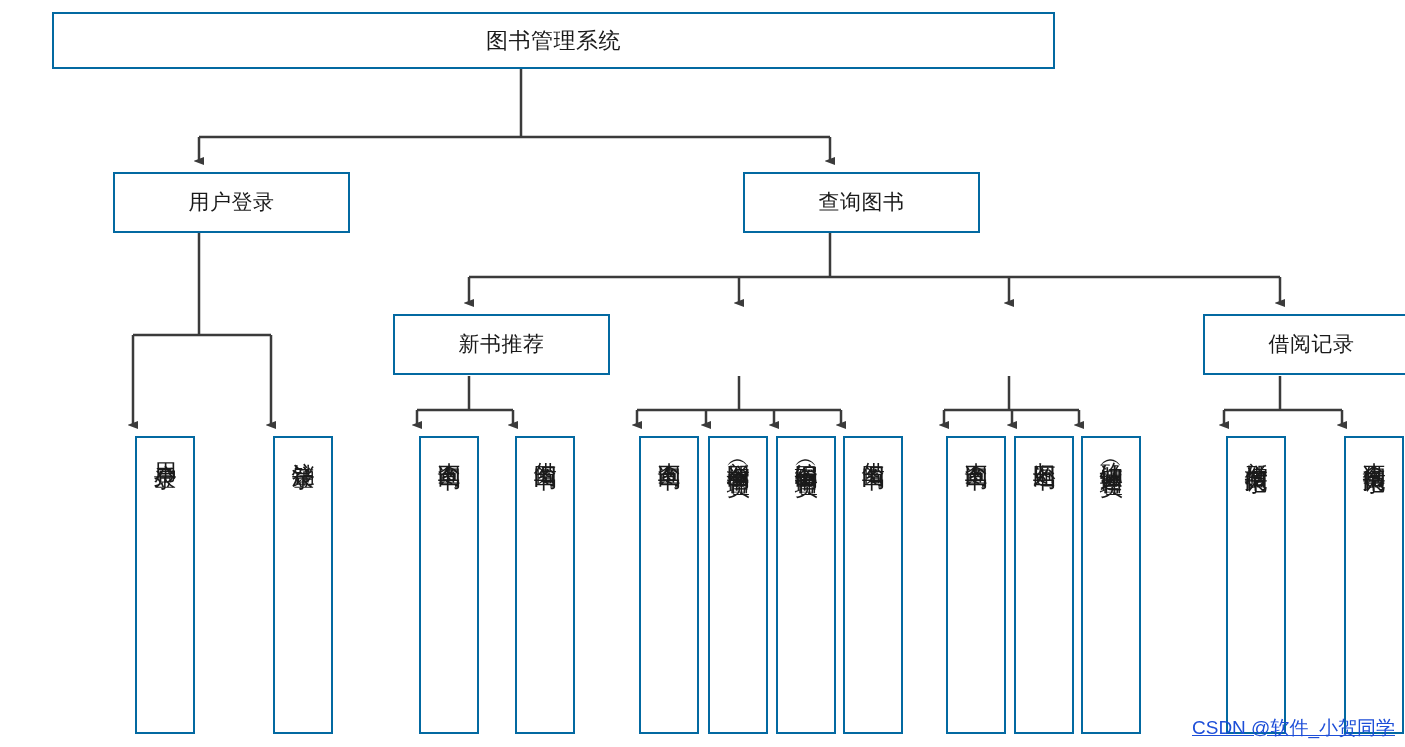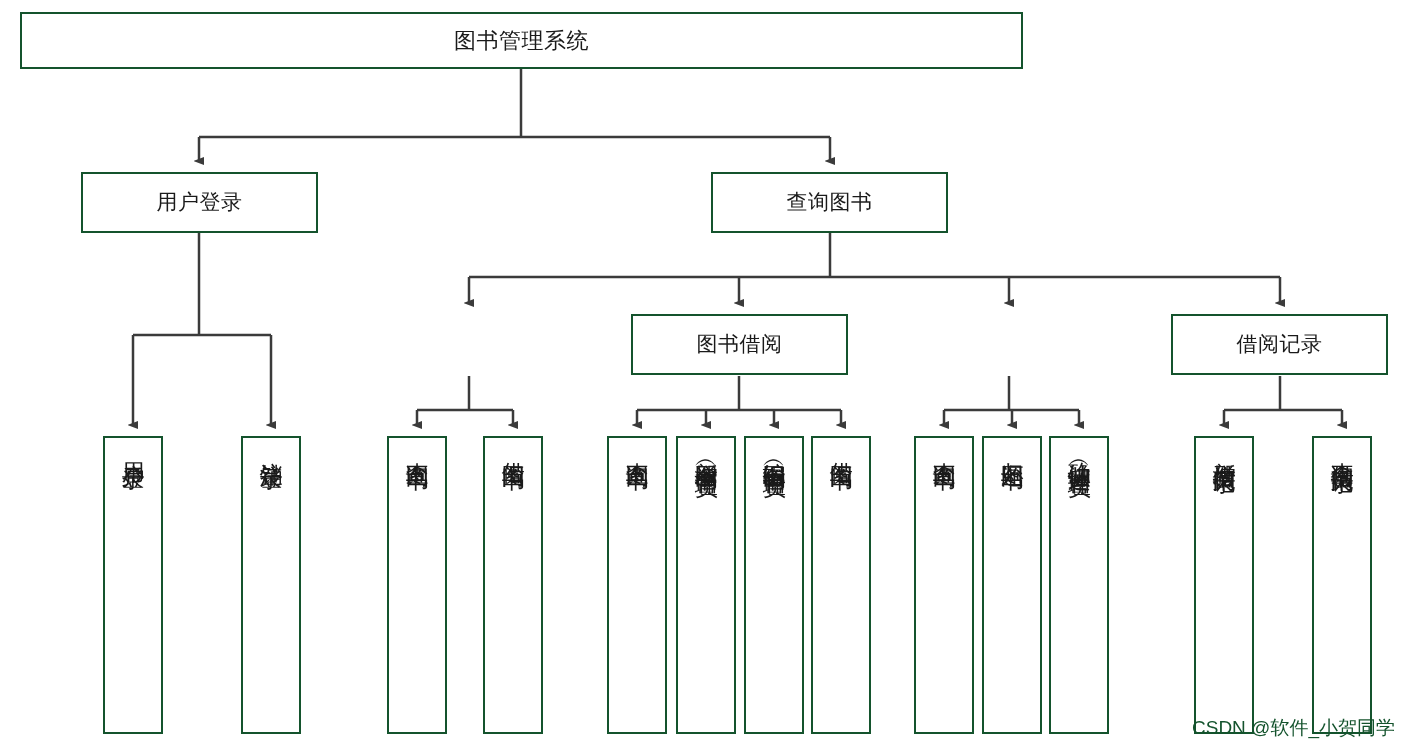--- a/index.html
+++ b/index.html
@@ -22,26 +22,27 @@
     left: 0;
     top: 0;
     width: 1405px;
     height: 747px;
     pointer-events: none;
   }
   .node {
     position: absolute;
     box-sizing: border-box;
     background: #ffffff;
-    border: 2px solid #14532d;
+    border: 2px solid #0369a1;
     display: flex;
     align-items: center;
     justify-content: center;
     color: #1a1a1a;
     z-index: 2;
+    margin-left: 32px;
   }
   .node .lbl {
     display: block;
     text-align: center;
     line-height: 1.18;
     letter-spacing: 0.5px;
   }
   
   .node.horiz .lbl {
     font-size: 21px;
@@ -59,25 +60,26 @@
   .node.vert .lbl {
     writing-mode: vertical-rl;
     text-orientation: upright;
     font-size: 23px;
     line-height: 1.02;
     letter-spacing: 2px;
     white-space: nowrap;
   }
   .watermark {
     position: absolute;
-    color: #14532d;
+    color: #1d4ed8;
     font-size: 19px;
     white-space: nowrap;
     z-index: 5;
     font-family: "Liberation Sans", "DejaVu Sans", sans-serif;
+    text-decoration: underline;
   }
 </style>
 </head>
 <body>
 
 <div id="canvas">
 
   <svg class="links" viewBox="0 0 1405 747">
     <defs>
       <marker id="arrow" markerWidth="10" markerHeight="10" refX="4" refY="5" orient="auto" markerUnits="userSpaceOnUse">
@@ -132,22 +134,22 @@
     <span class="lbl">图书管理系统</span>
   </div>
 
   <div class="node horiz" style="left:81px; top:172px; width:237px; height:61px;">
     <span class="lbl">用户登录</span>
   </div>
   <div class="node horiz" style="left:711px; top:172px; width:237px; height:61px;">
     <span class="lbl">查询图书</span>
   </div>
 
-  <div class="node horiz" style="left:631px; top:314px; width:217px; height:61px;">
-    <span class="lbl">图书借阅</span>
+  <div class="node horiz" style="left:361px; top:314px; width:217px; height:61px;">
+    <span class="lbl">新书推荐</span>
   </div>
   <div class="node horiz" style="left:1171px; top:314px; width:217px; height:61px;">
     <span class="lbl">借阅记录</span>
   </div>
 
   <div class="node vert" style="left:103px; top:436px; width:60px; height:298px;">
     <span class="lbl">用户登录</span>
   </div>
   <div class="node vert" style="left:241px; top:436px; width:60px; height:298px;">
     <span class="lbl">注销登录</span>

